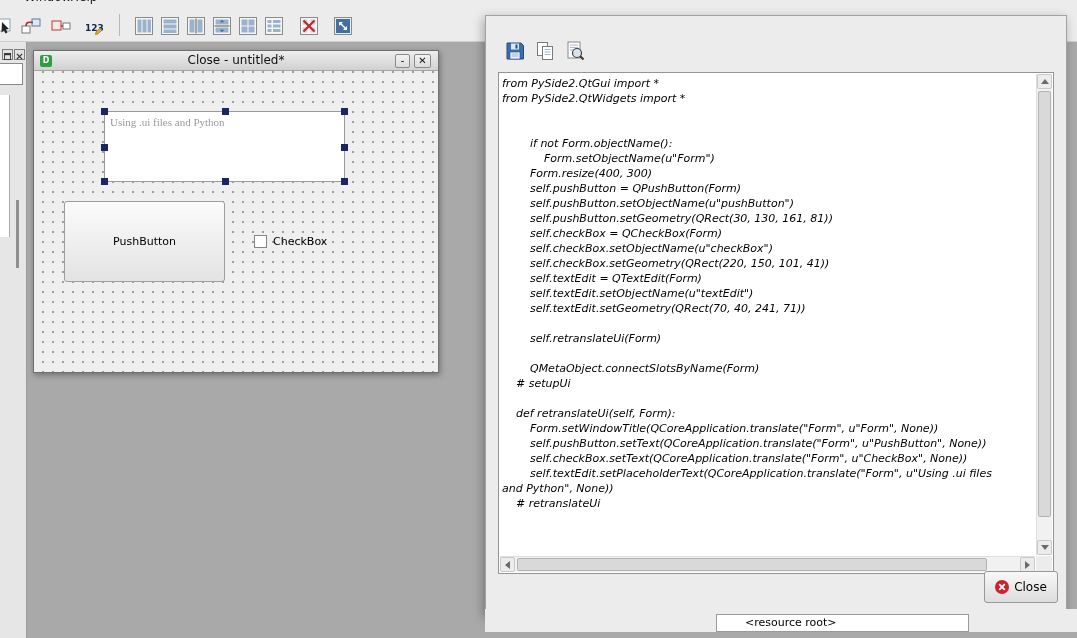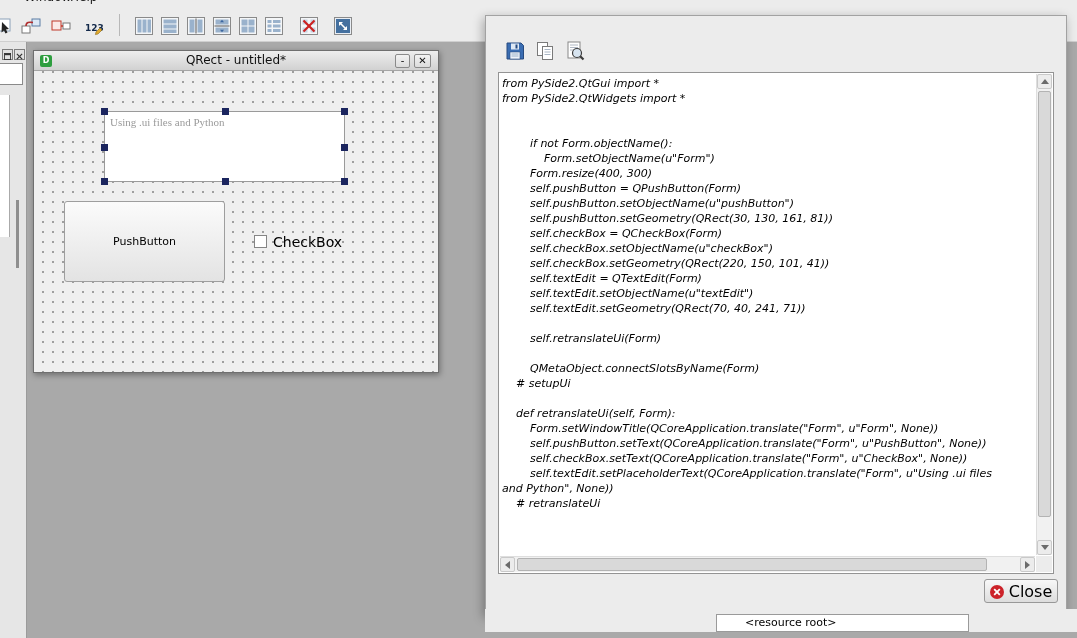--- a/index.html
+++ b/index.html
@@ -44,21 +44,21 @@
   .selwrap { position:absolute; left:70px; top:40px; width:241px; height:71px;font-family:Liberation Serif, serif; }
   .w-textedit { position:absolute; inset:0; background:#ffffff; border:1px solid #9a9a9a; font-size:11px; color:#9a9a9a; padding:4px 5px; overflow:hidden; }
   .handle { position:absolute; width:7px; height:7px; background:#1b255f; }
   .h-tl{left:-3px;top:-3px;} .h-tc{left:calc(50% - 3px);top:-3px;} .h-tr{right:-3px;top:-3px;}
   .h-ml{left:-3px;top:calc(50% - 3px);} .h-mr{right:-3px;top:calc(50% - 3px);}
   .h-bl{left:-3px;bottom:-3px;} .h-bc{left:calc(50% - 3px);bottom:-3px;} .h-br{right:-3px;bottom:-3px;}
 
   .w-push { position:absolute; left:30px; top:130px; width:161px; height:81px;
             background:linear-gradient(#fbfbfb,#e3e3e3); border:1px solid #9e9e9e; border-radius:3px;
             font-size:11px; color:#000; display:flex; align-items:center; justify-content:center; }
-  .w-check { position:absolute; left:220px; top:150px; width:101px; height:41px; display:flex; align-items:center; font-size:14px; color:#000; }
+  .w-check { position:absolute; left:220px; top:150px; width:101px; height:41px; display:flex; align-items:center; font-size:11px; color:#000; }
   .check-ind { width:13px; height:13px; background:#fff; border:1px solid #858585; margin-right:6px; flex:none; }
 
   
   .dialog { position:absolute; left:485px; top:15px; width:582px; height:600px; background:#ececec; border:1px solid #a2a2a2; box-shadow:-2px 3px 10px rgba(0,0,0,0.3); }
   .dbtn { position:absolute; top:22px; width:26px; height:26px; border:1px solid transparent; background:transparent; display:flex; align-items:center; justify-content:center; }
   .dbtn svg { width:22px; height:22px; display:block; }
   .d-save{left:16px;} .d-copy{left:46px;} .d-find{left:76px;}
 
   .codeview { position:absolute; left:12px; top:56px; width:556px; height:502px; background:#ffffff; border:1px solid #949494; }
   .codetext { position:absolute; left:3px; top:3px; right:20px; bottom:20px; overflow:hidden; font-size:11px; color:#000;font-style:italic; }
@@ -70,23 +70,23 @@
   .sbbtn { position:absolute; width:15px; height:15px; background:#ececec; border:1px solid #c9c9c9; border-radius:2px; display:flex; align-items:center; justify-content:center; }
   .sb-up{top:0; left:0;} .sb-down{bottom:0; left:0;} .sb-left{left:0; top:0;} .sb-right{right:0; top:0;}
   .tri { width:0; height:0; display:block; }
   .tri-up { border-left:4px solid transparent; border-right:4px solid transparent; border-bottom:5px solid #6b6b6b; }
   .tri-down { border-left:4px solid transparent; border-right:4px solid transparent; border-top:5px solid #6b6b6b; }
   .tri-left { border-top:4px solid transparent; border-bottom:4px solid transparent; border-right:5px solid #6b6b6b; }
   .tri-right { border-top:4px solid transparent; border-bottom:4px solid transparent; border-left:5px solid #6b6b6b; }
   .vthumb { position:absolute; left:1px; width:13px; top:17px; height:426px; background:#d9d9d9; border:1px solid #b3b3b3; border-radius:2px; }
   .hthumb { position:absolute; top:1px; height:13px; left:17px; width:470px; background:#d9d9d9; border:1px solid #b3b3b3; border-radius:2px; }
 
-  .closebtn { position:absolute; right:8px; bottom:11px; width:74px; height:24px;
+  .closebtn { position:absolute; right:8px; bottom:11px; width:74px; height:32px;
               background:linear-gradient(#f8f8f8,#dddddd); border:1px solid #989898; border-radius:3px;
-              font-size:16px; color:#000; display:flex; align-items:center; justify-content:center; gap:5px;margin-left:32px; }
+              font-size:12px; color:#000; display:flex; align-items:center; justify-content:center; gap:5px;margin-left:32px; }
   .closeico { width:14px; height:14px; flex:none; }
 
   
   .resstrip { position:absolute; left:485px; top:609px; width:592px; height:23px; background:#ececec; }
   .resbox { position:absolute; left:231px; top:5px; width:253px; height:18px; background:#ffffff; border:1px solid #9a9a9a; }
   .resitem { font-size:11px; color:#000; line-height:16px; padding-left:28px; }
 </style>
 </head>
 <body>
 
@@ -243,21 +243,21 @@
     <div class="filterbox"></div>
     <div class="wblist"></div>
     <div class="wbscroll"></div>
   </div>
 
   <div class="mdi"></div>
 
   <div class="formwin">
     <div class="titlebar">
       <span class="formicon">D</span>
-      <span class="title">QRect - untitled*</span>
+      <span class="title">Close - untitled*</span>
       <span class="winbtn btn-min">-</span>
       <span class="winbtn btn-close">✕</span>
     </div>
     <div class="canvas">
 
       <div class="selwrap">
         <div class="w-textedit">Using .ui files and Python</div>
         <span class="handle h-tl"></span>
         <span class="handle h-tc"></span>
         <span class="handle h-tr"></span>

